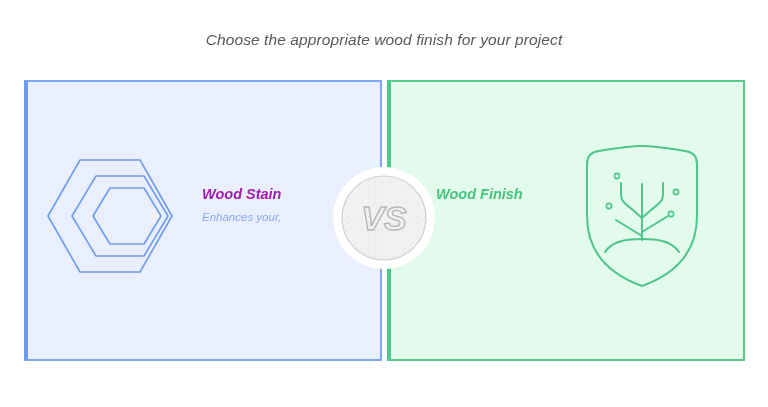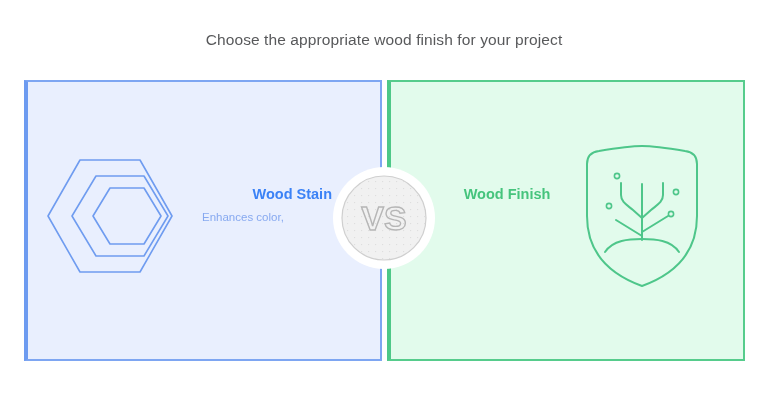--- a/index.html
+++ b/index.html
@@ -15,20 +15,21 @@
     overflow: hidden;
     position: relative;
   }
 
   .infographic {
     position: absolute;
     left: 0;
     top: 0;
     width: 768px;
     height: 407px;
+    font-style: italic;
   }
 
   
   .title {
     position: absolute;
     left: 0;
     top: 31px;
     width: 768px;
     text-align: center;
     font-size: 15.5px;
@@ -71,30 +72,30 @@
 
   .text-left {
     left: 202px;
     text-align: left;
     width: 130px;
   }
 
   .text-right {
     left: 436px;
     width: 142px;
-    text-align: center;
+    text-align: left;
   }
 
   .heading {
     font-size: 14.5px;
     font-weight: bold;
     margin: 0 0 8px 0;
     white-space: nowrap;
   }
-  .heading-left  { color: #3b82f6; text-align: right; }
+  .heading-left  { color: #a21caf; }
   .heading-right { color: #46c47d; }
 
   .subtitle {
     font-size: 11.5px;
     line-height: 15px;
     margin: 0;
   }
   .subtitle-left  { color: #87a9f0; }
   .subtitle-right { color: #72d6a2; }
   .subtitle span { display: block; }
@@ -164,21 +165,21 @@
       <circle cx="34" cy="34" r="2.6" stroke="#4ec68a" stroke-width="1.6" fill="none"></circle>
       <circle cx="93" cy="50" r="2.6" stroke="#4ec68a" stroke-width="1.6" fill="none"></circle>
       <circle cx="26" cy="64" r="2.6" stroke="#4ec68a" stroke-width="1.6" fill="none"></circle>
       <circle cx="88" cy="72" r="2.6" stroke="#4ec68a" stroke-width="1.6" fill="none"></circle>
     </svg>
   </div>
 
   <div class="text-block text-left">
     <p class="heading heading-left">Wood Stain</p>
     <p class="subtitle subtitle-left">
-      <span>Enhances color,</span>
+      <span>Enhances your,</span>
     </p>
   </div>
 
   <div class="text-block text-right">
     <p class="heading heading-right">Wood Finish</p>
   </div>
 
   <div class="vs-badge">
     <svg width="104" height="104" viewBox="0 0 104 104">
       <defs>

